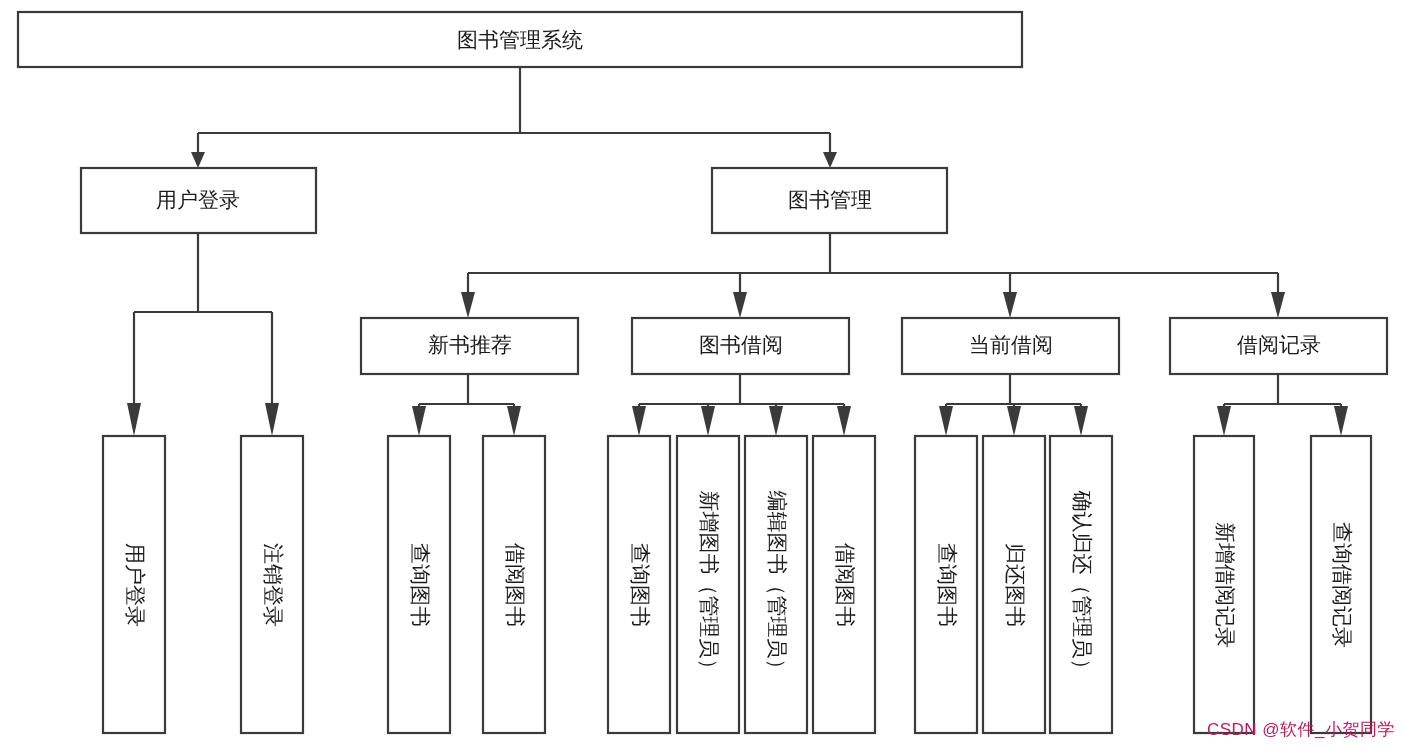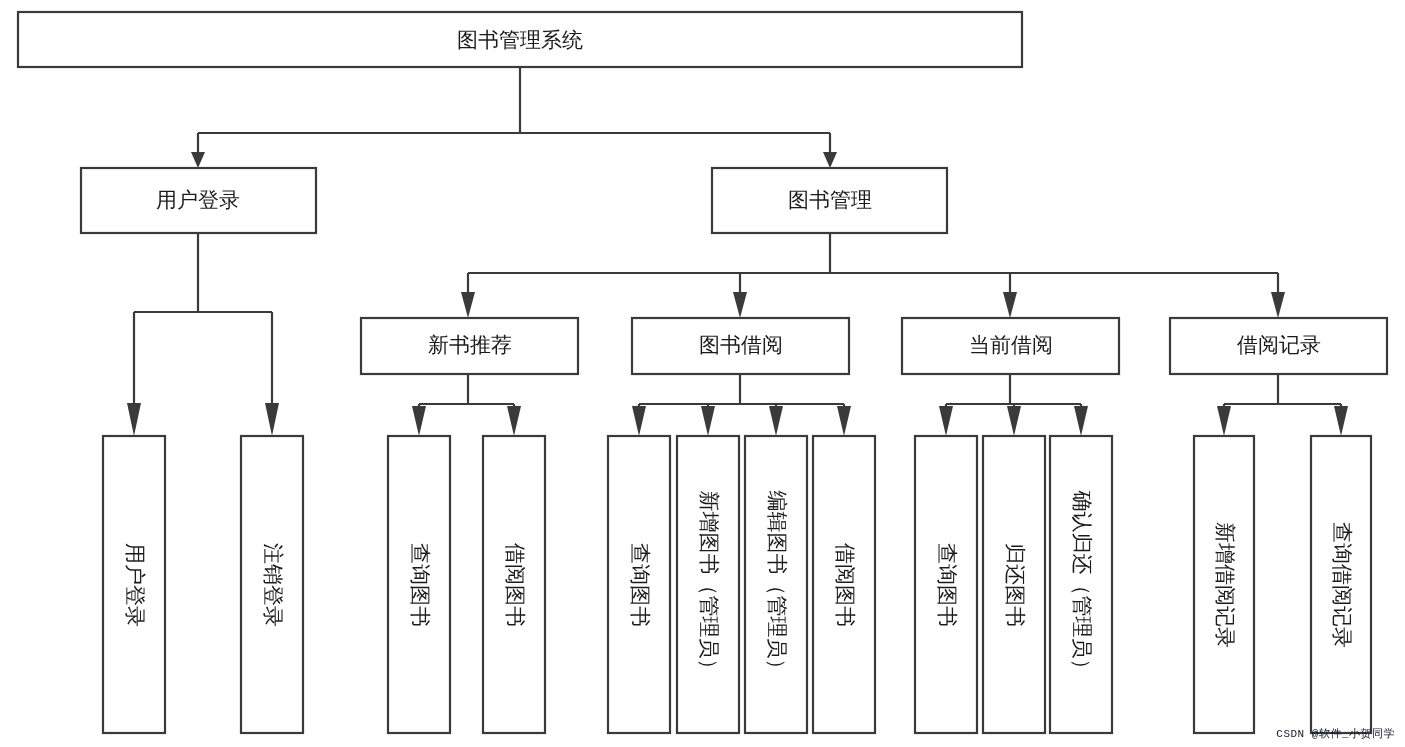--- a/index.html
+++ b/index.html
@@ -53,23 +53,23 @@
     fill: #1b1b1b;
     font-family: "DejaVu Sans", "Liberation Sans", sans-serif;
     font-size: 21px;
     text-anchor: middle;
     dominant-baseline: middle;
   }
   .watermark {
     position: absolute;
     right: 10px;
     bottom: 6px;
-    font-family: Liberation Mono, monospace;
-    font-size: 11px;
-    color: #0f172a;
+    font-family: Liberation Sans, sans-serif;
+    font-size: 17px;
+    color: #be185d;
     letter-spacing: 0.5px;
     white-space: nowrap;
     pointer-events: none;
   }
 </style>
 </head>
 <body>
 
 <div id="diagram-root">
 

